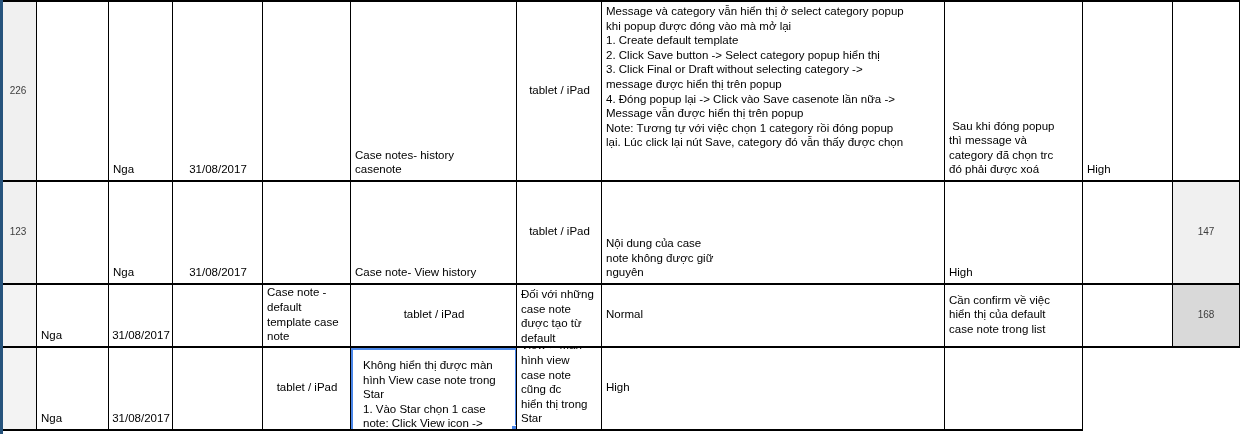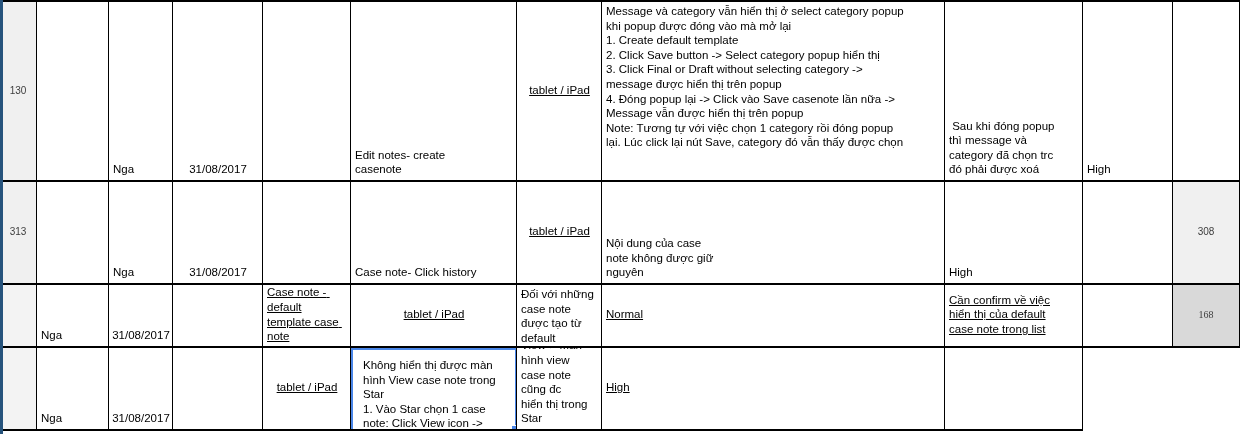--- a/index.html
+++ b/index.html
@@ -17,30 +17,30 @@
     box-sizing:border-box;
     border-right:1px solid var(--grid-line,#000);
     border-bottom:2px solid var(--grid-line,#000);
     font-size:11.5px;line-height:14.6px;color:#000;
     display:flex;flex-direction:column;justify-content:flex-end;
     overflow:hidden;position:relative;
     padding:1px 3px 3px 4px;
   }
   .pre{white-space:pre-wrap;word-wrap:break-word;}
   .vt{justify-content:flex-start;}
-  .vc{justify-content:center;text-decoration:underline;}
+  .vc{justify-content:center;}
   .vb{justify-content:flex-end;}
   .ctr{align-items:center;text-align:center;}
   .rowhead{
     background:var(--header-bg,#f0f0f0);
     color:#3d3d3d;font-size:10px;
     justify-content:center;align-items:center;text-align:center;
     padding:0;
   }
-  .rowhead.sel{background:var(--header-selected-bg,#d9d9d9);font-family:Liberation Serif, serif;}
+  .rowhead.sel{background:var(--header-selected-bg,#d9d9d9);}
   .shaded{background:var(--shaded-bg,#f3f3f3);}
   .desc{padding:2px 3px 2px 4px;}
   .sel-cell{padding:8px;}
   .sel-cell .txt{padding:2px 3px 2px 4px;}
   .sel-border{
     position:absolute;left:0;top:0;right:-1px;bottom:-2px;
     border:2px solid var(--selection,#4a86e8);
     pointer-events:none;
   }
   .fill-handle{
@@ -52,59 +52,59 @@
     position:absolute;left:0;top:0;width:3px;height:434px;
     background:var(--edge-strip,#26537c);
   }
 </style>
 </head>
 <body>
 
 <div id="stage">
   <div id="grid">
 
-    <div class="cell rowhead">130</div>
+    <div class="cell rowhead">226</div>
     <div class="cell"></div>
     <div class="cell vb">Nga</div>
     <div class="cell vb ctr">31/08/2017</div>
     <div class="cell"></div>
-    <div class="cell vb pre">Edit notes- create
+    <div class="cell vb pre">Case notes- history
 casenote</div>
     <div class="cell vc ctr">tablet / iPad</div>
     <div class="cell vt pre desc">Message và category vẫn hiển thị ở select category popup
 khi popup được đóng vào mà mở lại
 1. Create default template
 2. Click Save button -&gt; Select category popup hiển thị
 3. Click Final or Draft without selecting category -&gt;
 message được hiển thị trên popup
 4. Đóng popup lại -&gt; Click vào Save casenote lần nữa -&gt;
 Message vẫn được hiển thị trên popup
 Note: Tương tự với việc chọn 1 category rồi đóng popup
 lại. Lúc click lại nút Save, category đó vẫn thấy được chọn</div>
     <div class="cell vb pre"> Sau khi đóng popup
 thì message và
 category đã chọn trc
 đó phải được xoá</div>
     <div class="cell vb">High</div>
     <div class="cell"></div>
 
-    <div class="cell rowhead">313</div>
+    <div class="cell rowhead">123</div>
     <div class="cell"></div>
     <div class="cell vb">Nga</div>
     <div class="cell vb ctr">31/08/2017</div>
     <div class="cell"></div>
-    <div class="cell vb pre">Case note- Click history</div>
+    <div class="cell vb pre">Case note- View history</div>
     <div class="cell vc ctr">tablet / iPad</div>
     <div class="cell vb pre">Nội dung của case
 note không được giữ
 nguyên</div>
     <div class="cell vb">High</div>
     <div class="cell"></div>
 
-    <div class="cell rowhead">308</div>
+    <div class="cell rowhead">147</div>
     <div class="cell shaded"></div>
     <div class="cell vb">Nga</div>
     <div class="cell vb ctr">31/08/2017</div>
     <div class="cell"></div>
     <div class="cell vc pre">Case note - default
 template case note</div>
     <div class="cell vc ctr">tablet / iPad</div>
     <div class="cell vt pre desc">Đối với những case note được tạo từ default template
 case note. Trong list case note (ex: Liver category), không
 hiển thị những gì mà user take note hay draw -&gt; Hiển thị

